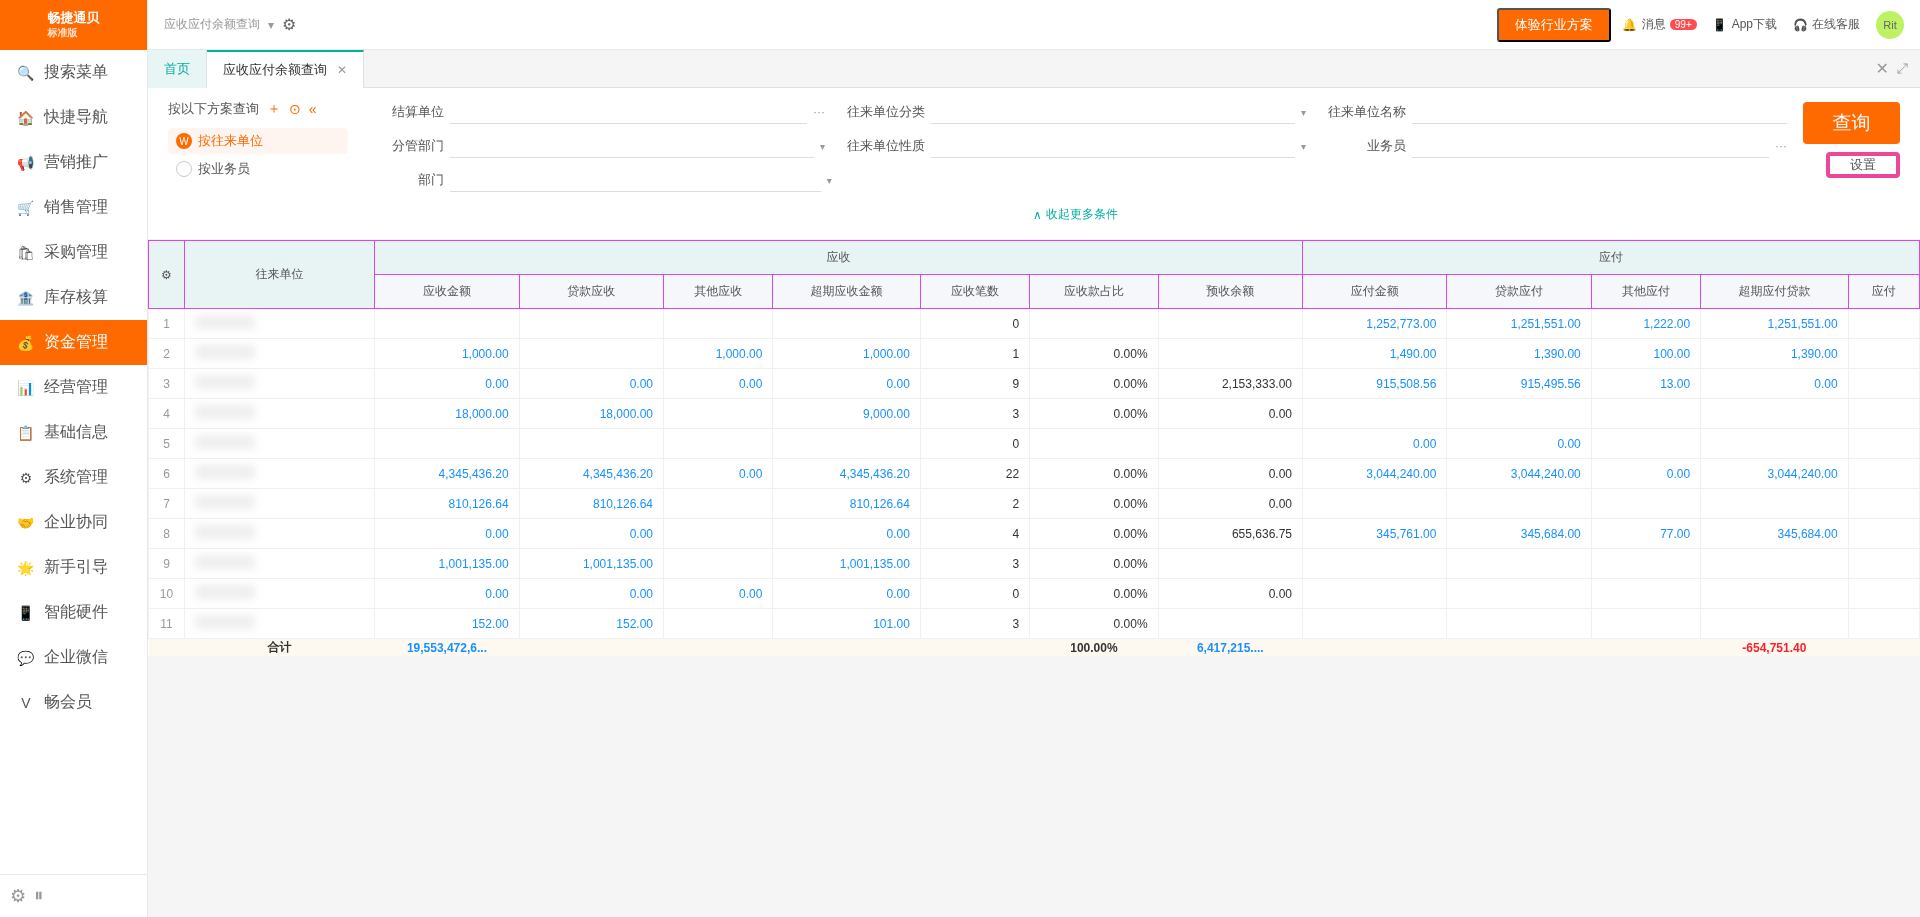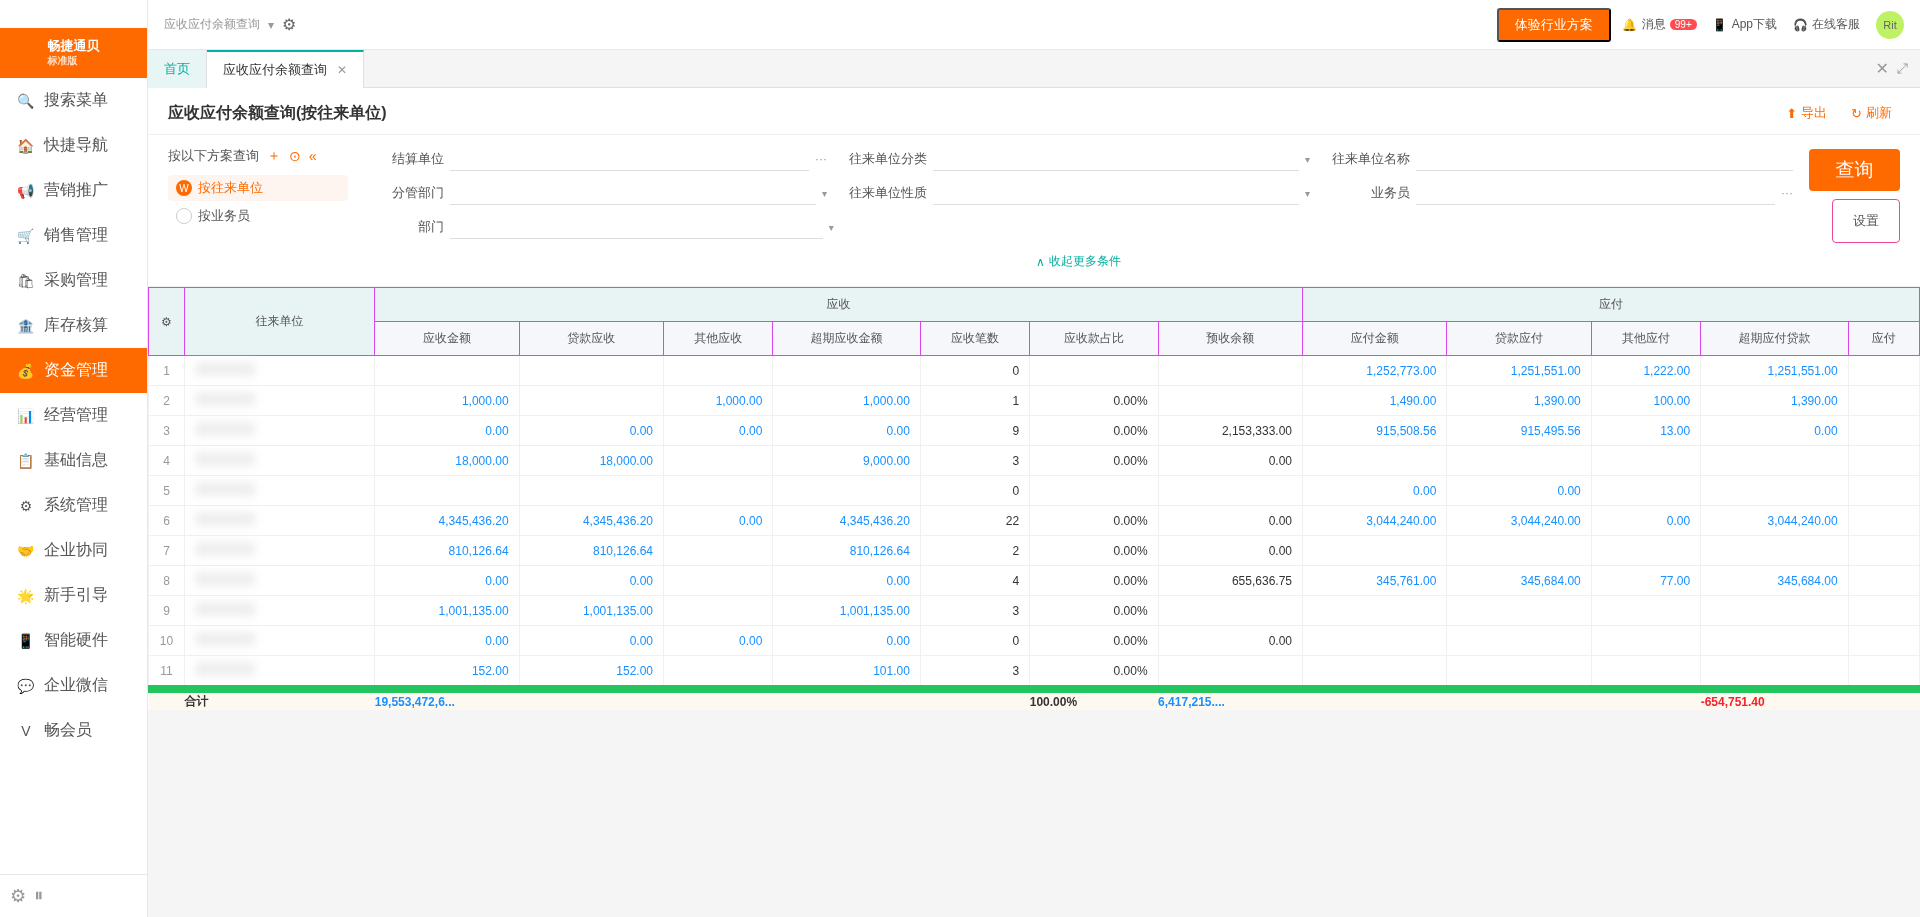--- a/index.html
+++ b/index.html
@@ -5,21 +5,21 @@
     * { box-sizing: border-box; margin: 0; padding: 0; font-family: 'Microsoft YaHei', Arial, sans-serif; }
     body { background: #f0f0f0; font-size: 12px; color: #333; overflow: hidden; height: 917px; }
 
     
     .sidebar {
       position: fixed; left: 0; top: 0; width: 148px; height: 100%; background: #fff;
       border-right: 1px solid #e8e8e8; z-index: 100;
     }
     .sidebar-logo {
       height: 50px; background: #ff6a00; display: flex; align-items: center; justify-content: center;
-      color: #fff; font-size: 14px; font-weight: bold; padding: 0 10px; margin-top: 28px;
+      color: #fff; font-size: 14px; font-weight: bold; padding: 0 10px;
     }
     .sidebar-logo .logo-text { font-size: 13px; line-height: 1.2; }
     .sidebar-logo .logo-sub { font-size: 10px; color: rgba(255,255,255,0.8); }
     .sidebar-item {
       display: flex; align-items: center; padding: 12px 16px; cursor: pointer; color: #555;
       transition: background 0.2s;
     }
     .sidebar-item.active { background: #ff6a00; color: #fff; border-radius: 0; }
     .sidebar-item .icon { width: 20px; height: 20px; margin-right: 8px; display: flex; align-items: center; justify-content: center; font-size: 14px; }
     .sidebar-item .label { font-size: 16px; }
@@ -133,21 +133,21 @@
       background: #e8f4f4;
     }
     tbody tr td {
       padding: 6px 10px; border: 1px solid #f0f0f0; text-align: right;
       color: #333; white-space: nowrap;
     }
     tbody tr td:first-child { text-align: center; color: #999; }
     tbody tr td:nth-child(2) { text-align: left; color: #333; }
     .link-val { color: #1890ff; cursor: pointer; }
     .footer-row td {
-      background: #fef9f0; font-weight: bold; border-top: 8px solid #22c55e;
+      background: #fef9f0; font-weight: bold; border-top: 1px solid #22c55e; text-align: center;
     }
     .settings-col { width: 36px; text-align: center !important; }
     .blurred { filter: blur(4px); user-select: none; display: inline-block; background: #eee; border-radius: 2px; min-width: 60px; height: 14px; }
   </style>
 </head>
 <body>
 
 <div class="sidebar">
   <div class="sidebar-logo">
     <div>
@@ -260,33 +260,20 @@
   </div>
   <div style="margin-left:auto;display:flex;align-items:center;gap:8px;padding-right:12px;">
     <span style="color:#999;cursor:pointer;font-size:16px;">✕</span>
     <span style="color:#999;cursor:pointer;font-size:14px;">⤢</span>
   </div>
 </div>
 
 <div class="main-content">
   <div class="page-container">
 
-    <div class="page-header">
-      <span class="page-title">应收应付余额查询(按往来单位)</span>
-      <div class="page-actions">
-        <div class="btn-export">
-          <span>⬆</span>
-          <span>导出</span>
-        </div>
-        <div class="btn-refresh">
-          <span>↻</span>
-          <span>刷新</span>
-        </div>
-      </div>
-    </div>
 
     <div class="filter-area">
       <div style="display:flex;gap:16px;">
 
         <div style="min-width:180px;">
           <div class="filter-label-bar">
             <span class="filter-label">按以下方案查询</span>
             <span class="filter-icon">＋</span>
             <span class="filter-icon">⊙</span>
             <span class="filter-icon">«</span>
@@ -352,21 +339,21 @@
           </div>
 
           <div class="collapse-bar">
             <span>∧</span>
             <span>收起更多条件</span>
           </div>
         </div>
 
         <div style="display:flex;flex-direction:column;gap:8px;padding-top:2px;">
           <button style="background:#ff6a00;color:#fff;border:none;padding:8px 20px;border-radius:4px;cursor:pointer;font-size:19px;">查询</button>
-          <button style="background:#fff;color:#555;border:1px solid #ec4899;padding:12px 20px;border-radius:4px;cursor:pointer;font-size:13px;margin-left:23px;">设置</button>
+          <button style="background:#fff;color:#555;border:4px solid #ec4899;padding:0 20px;border-radius:4px;cursor:pointer;font-size:13px;margin-left:23px;">设置</button>
         </div>
       </div>
     </div>
 
     <div class="data-table-container">
       <table>
         <thead>
           <tr class="group-header">
             <th rowspan="2" class="settings-col">⚙</th>
             <th rowspan="2" style="min-width:120px;">往来单位</th>

